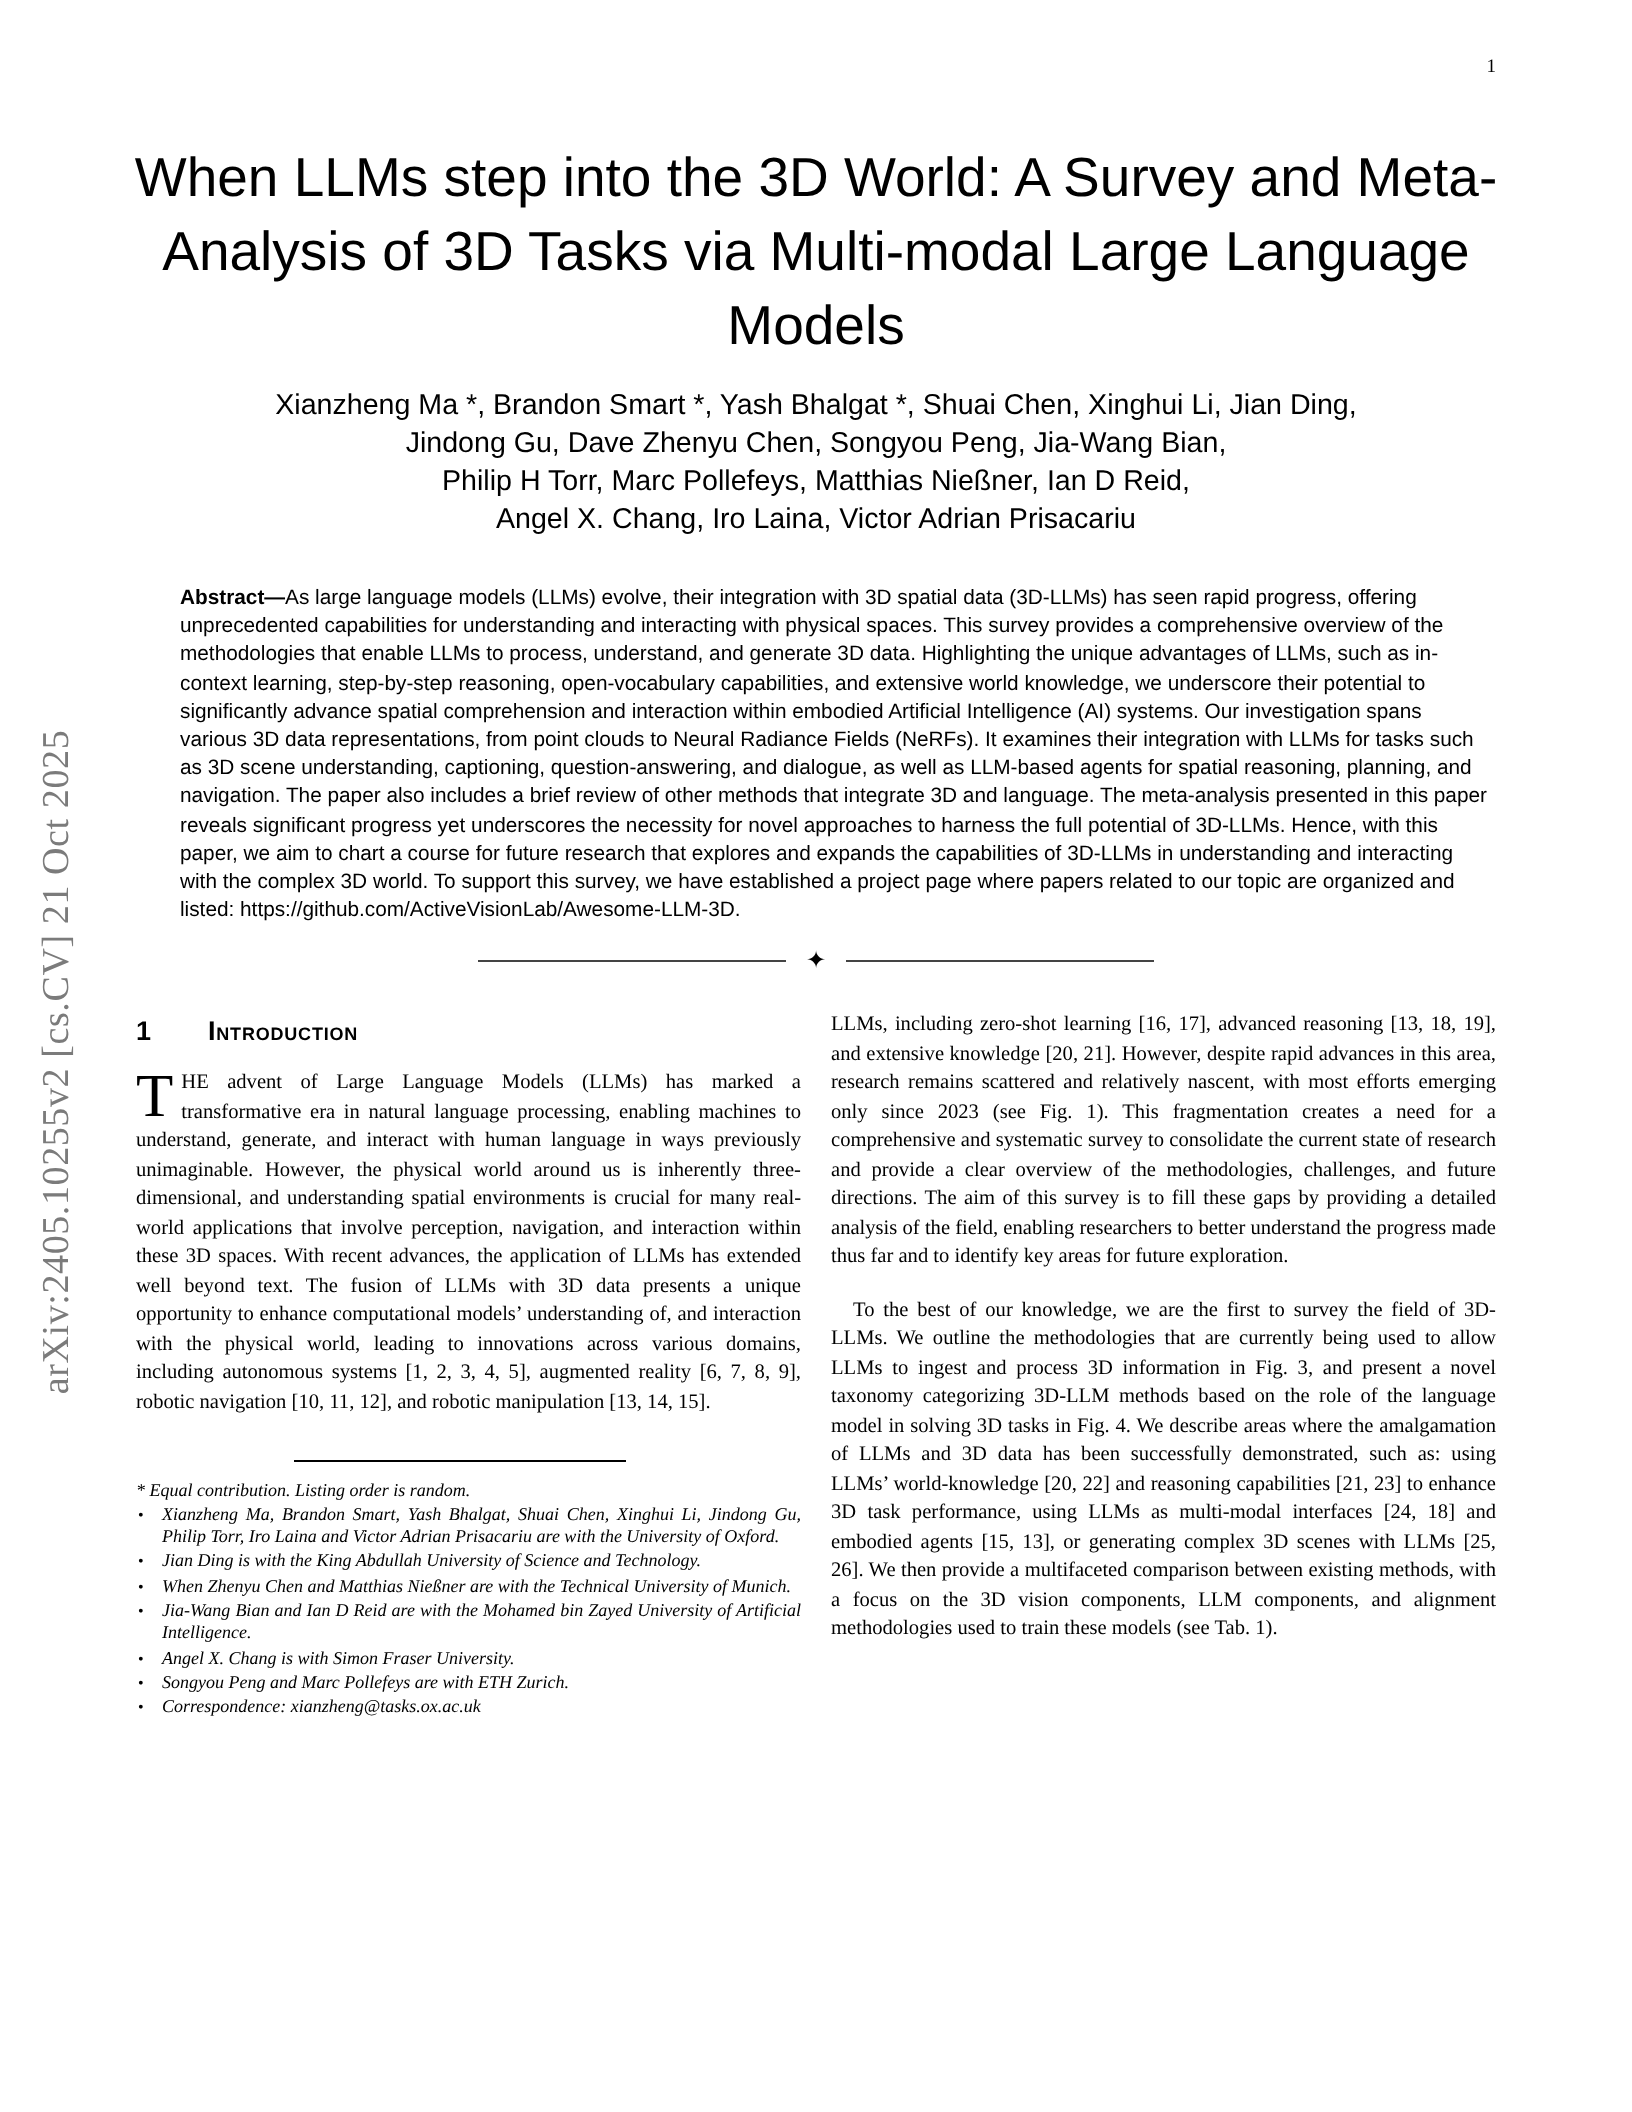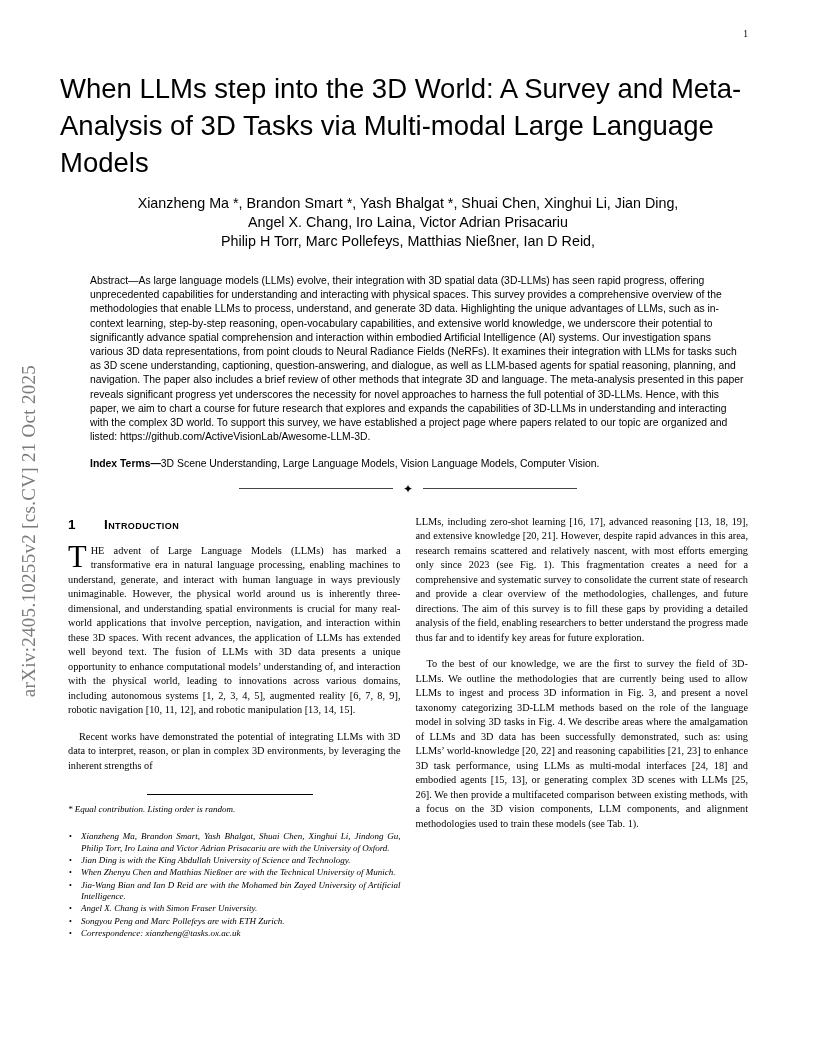--- a/index.html
+++ b/index.html
@@ -29,42 +29,42 @@
     transform: rotate(-90deg);
     font-family: "Liberation Serif", serif;
     font-size: 19px;
     color: #7b7b7b;
     text-align: center;
     white-space: nowrap;
     letter-spacing: 0.3px;
   }
   .title {
     margin: 70px 60px 0 60px;
-    text-align: left;
+    text-align: center;
     font-family: "Liberation Sans", sans-serif;
     font-size: 27.5px;
     line-height: 37px;
     font-weight: normal;
   }
   .authors {
     margin: 13px 68px 0 68px;
     text-align: center;
     font-family: "Liberation Sans", sans-serif;
     font-size: 14.3px;
     line-height: 19px;
   }
   .authors .author-line { white-space: nowrap; text-align: center; }
   .abstract-block {
     margin: 23px 70px 0 90px;
     font-family: "Liberation Sans", sans-serif;
     font-size: 10.4px;
     line-height: 14.2px;
     text-align: left;
   }
-  .abstract-block .fm-label { font-weight: normal; text-align: right; }
+  .abstract-block .fm-label { font-weight: bold; text-align: right; }
   .index-terms {
     margin: 13px 70px 0 90px;
     font-family: "Liberation Sans", sans-serif;
     font-size: 10.4px;
     line-height: 14.2px;
   }
   .index-terms .fm-label { font-weight: bold; }
   .divider {
     margin: 12px auto 0 auto;
     width: 338px;
@@ -106,21 +106,21 @@
     height: 1px;
     background: #000;
     margin: 21px 0 9px 79px;
   }
   .footnotes {
     font-size: 9px;
     line-height: 11.3px;
     font-style: italic;
     text-align: justify;
   }
-  .footnotes .fn-star { margin: 0 0 16px 0; }
+  .footnotes .fn-star { margin: 0 0 0 0; }
   ul.affiliations { list-style: none; margin: 0; padding: 0; }
   ul.affiliations li {
     position: relative;
     padding-left: 13px;
     margin: 0 0 1px 0;
   }
   ul.affiliations li .bullet-glyph {
     position: absolute;
     left: 1px;
     top: 0;
@@ -134,49 +134,46 @@
 <div class="page">
 
   <div class="page-number">1</div>
 
   <div class="arxiv-banner">arXiv:2405.10255v2  [cs.CV]  21 Oct 2025</div>
 
   <h1 class="title">When LLMs step into the 3D World: A Survey and Meta-Analysis of 3D Tasks via Multi-modal Large Language Models</h1>
 
   <div class="authors">
     <div class="author-line">Xianzheng Ma *,  Brandon Smart *,  Yash Bhalgat *,  Shuai Chen,  Xinghui Li,  Jian Ding,</div>
+    <div class="author-line">Jindong Gu,  Dave Zhenyu Chen, Songyou Peng,  Jia-Wang Bian,</div>
+    <div class="author-line">Philip H Torr,  Marc Pollefeys,  Matthias Nießner, Ian D Reid,</div>
     <div class="author-line">Angel X. Chang,  Iro Laina,  Victor Adrian Prisacariu</div>
-    <div class="author-line">Philip H Torr,  Marc Pollefeys,  Matthias Nießner, Ian D Reid,</div>
   </div>
 
   <div class="abstract-block">
     <span class="fm-label">Abstract—</span><span>As large language models (LLMs) evolve, their integration with 3D spatial data (3D-LLMs) has seen rapid progress, offering unprecedented capabilities for understanding and interacting with physical spaces. This survey provides a comprehensive overview of the methodologies that enable LLMs to process, understand, and generate 3D data. Highlighting the unique advantages of LLMs, such as in-context learning, step-by-step reasoning, open-vocabulary capabilities, and extensive world knowledge, we underscore their potential to significantly advance spatial comprehension and interaction within embodied Artificial Intelligence (AI) systems. Our investigation spans various 3D data representations, from point clouds to Neural Radiance Fields (NeRFs). It examines their integration with LLMs for tasks such as 3D scene understanding, captioning, question-answering, and dialogue, as well as LLM-based agents for spatial reasoning, planning, and navigation. The paper also includes a brief review of other methods that integrate 3D and language. The meta-analysis presented in this paper reveals significant progress yet underscores the necessity for novel approaches to harness the full potential of 3D-LLMs. Hence, with this paper, we aim to chart a course for future research that explores and expands the capabilities of 3D-LLMs in understanding and interacting with the complex 3D world. To support this survey, we have established a project page where papers related to our topic are organized and listed: https://github.com/ActiveVisionLab/Awesome-LLM-3D.</span>
   </div>
 
-  <div class="index-terms">
-    <span class="fm-label">Index Terms—</span><span>3D Scene Understanding, Large Language Models, Vision Language Models, Computer Vision.</span>
-  </div>
 
   <div class="divider">
     <span class="rule-line"></span>
     <span class="ornament">✦</span>
     <span class="rule-line"></span>
   </div>
 
   <div class="columns">
 
     <div class="col">
       <div class="section-heading">
         <span class="sec-num">1</span>
         <span class="sec-title">Introduction</span>
       </div>
       <p class="body-p">
         <span class="dropcap">T</span><span>HE advent of Large Language Models (LLMs) has marked a transformative era in natural language processing, enabling machines to understand, generate, and interact with human language in ways previously unimaginable. However, the physical world around us is inherently three-dimensional, and understanding spatial environments is crucial for many real-world applications that involve perception, navigation, and interaction within these 3D spaces. With recent advances, the application of LLMs has extended well beyond text. The fusion of LLMs with 3D data presents a unique opportunity to enhance computational models’ understanding of, and interaction with the physical world, leading to innovations across various domains, including autonomous systems [1, 2, 3, 4, 5], augmented reality [6, 7, 8, 9], robotic navigation [10, 11, 12], and robotic manipulation [13, 14, 15].</span>
       </p>
-      <p class="body-p indent">Recent works have demonstrated the potential of integrating LLMs with 3D data to interpret, reason, or plan in complex 3D environments, by leveraging the inherent strengths of</p>
 
       <div class="footnote-rule"></div>
       <div class="footnotes">
         <div class="fn-star">* Equal contribution. Listing order is random.</div>
         <ul class="affiliations">
           <li><span class="bullet-glyph">•</span><span>Xianzheng Ma, Brandon Smart, Yash Bhalgat, Shuai Chen, Xinghui Li, Jindong Gu, Philip Torr, Iro Laina and Victor Adrian Prisacariu are with the University of Oxford.</span></li>
           <li><span class="bullet-glyph">•</span><span>Jian Ding is with the King Abdullah University of Science and Technology.</span></li>
           <li><span class="bullet-glyph">•</span><span>When Zhenyu Chen and Matthias Nießner are with the Technical University of Munich.</span></li>
           <li><span class="bullet-glyph">•</span><span>Jia-Wang Bian and Ian D Reid are with the Mohamed bin Zayed University of Artificial Intelligence.</span></li>
           <li><span class="bullet-glyph">•</span><span>Angel X. Chang is with Simon Fraser University.</span></li>

